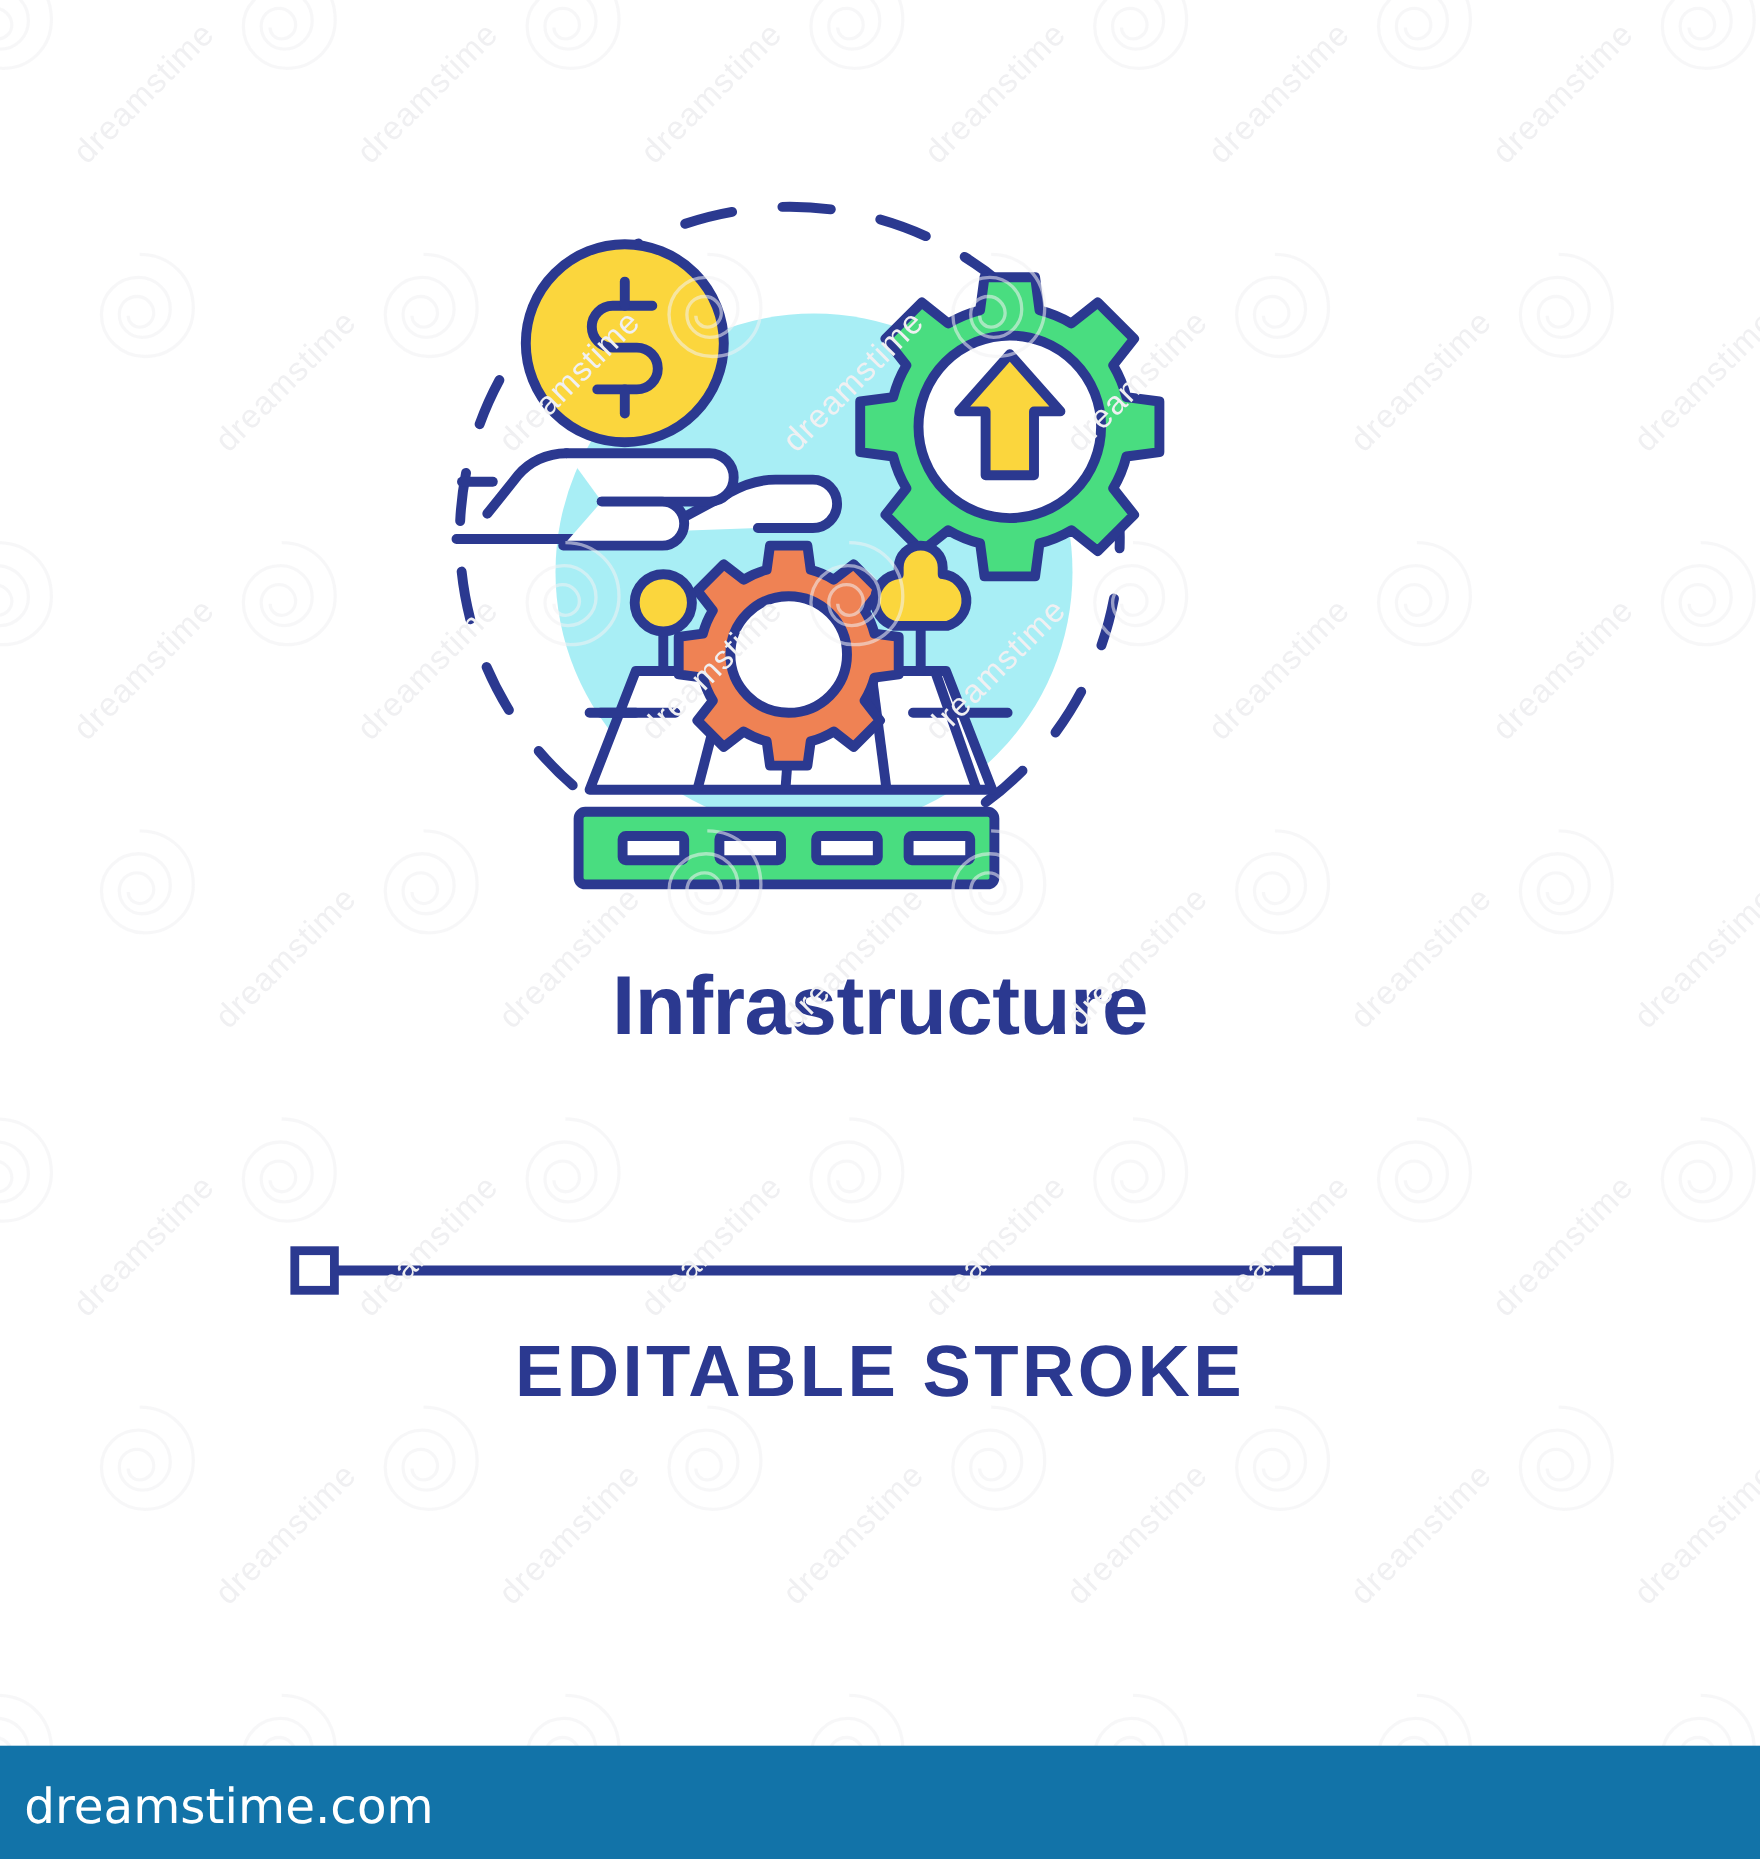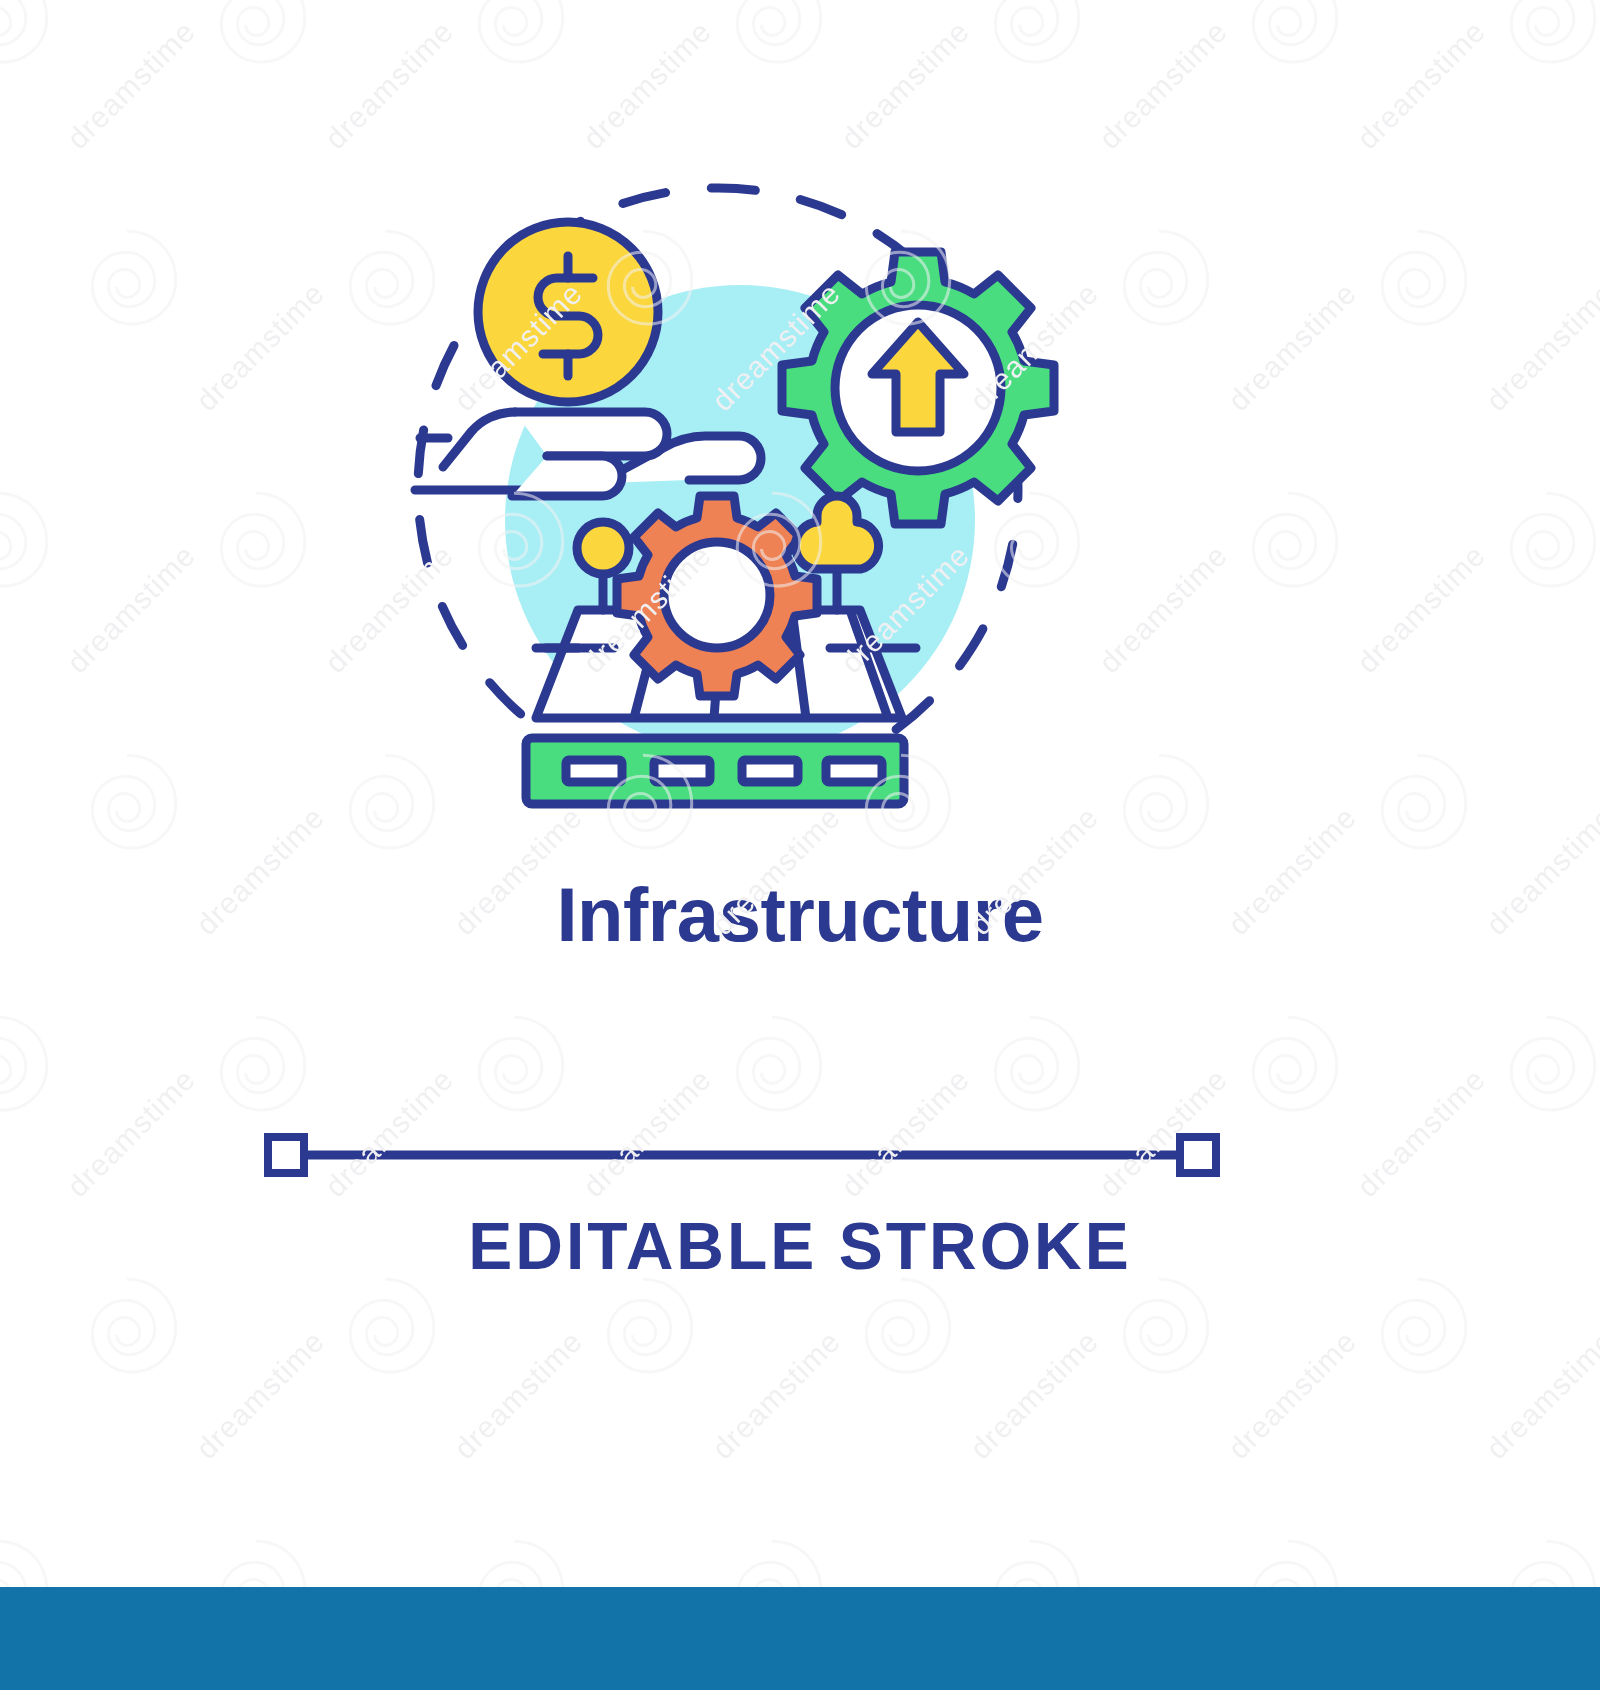--- a/index.html
+++ b/index.html
@@ -396,13 +396,16 @@
     <div class="wm-spiral" style="left:1230px;top:1532px;"><svg width="116" height="116" viewBox="0 0 100 100">
         <path d="M50 8 C74 8 92 26 92 50 C92 72 75 88 54 88 C35 88 20 73 20 55 C20 39 33 26 49 26 C63 26 74 37 74 51 C74 63 64 73 52 73 C42 73 34 65 34 55 C34 47 40 41 48 41 C55 41 61 47 61 54 C61 60 56 65 50 65 C45 65 41 61 41 56" fill="none" stroke="#f2f2f4" stroke-width="2.6"></path>
       </svg></div>
     <div class="wm-word" style="left:1338px;top:1640px;">dreamstime</div>
     <div class="wm-spiral" style="left:1488px;top:1532px;"><svg width="116" height="116" viewBox="0 0 100 100">
         <path d="M50 8 C74 8 92 26 92 50 C92 72 75 88 54 88 C35 88 20 73 20 55 C20 39 33 26 49 26 C63 26 74 37 74 51 C74 63 64 73 52 73 C42 73 34 65 34 55 C34 47 40 41 48 41 C55 41 61 47 61 54 C61 60 56 65 50 65 C45 65 41 61 41 56" fill="none" stroke="#f2f2f4" stroke-width="2.6"></path>
       </svg></div>
   </div>
 
 <div id="footer-bar">
+  <div id="brand-logo">
+    <span id="brand-text">dreamstime.com</span>
+  </div>
 </div>
 
 </body></html>

